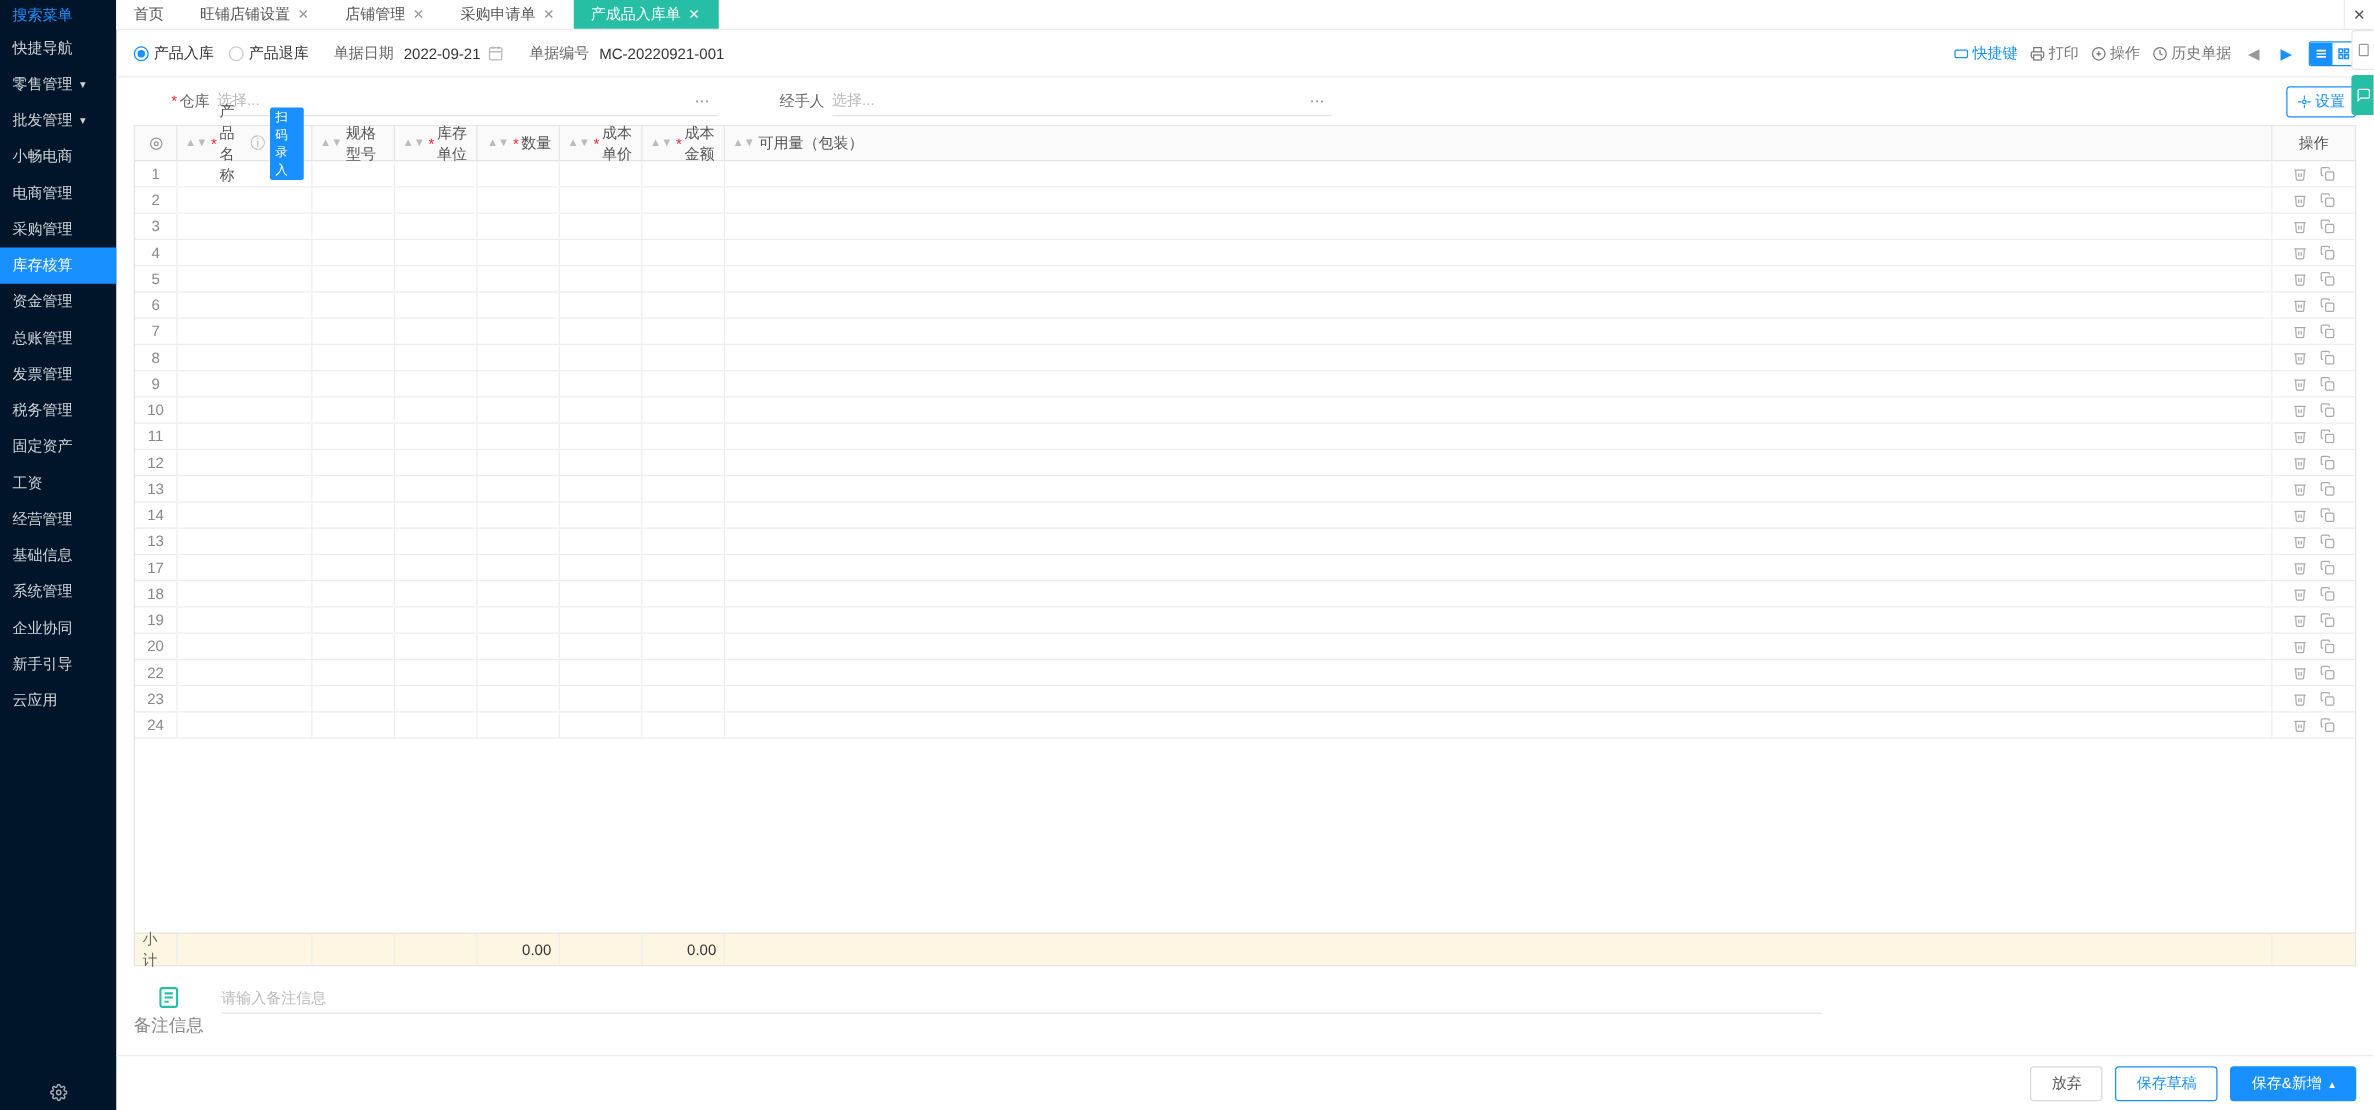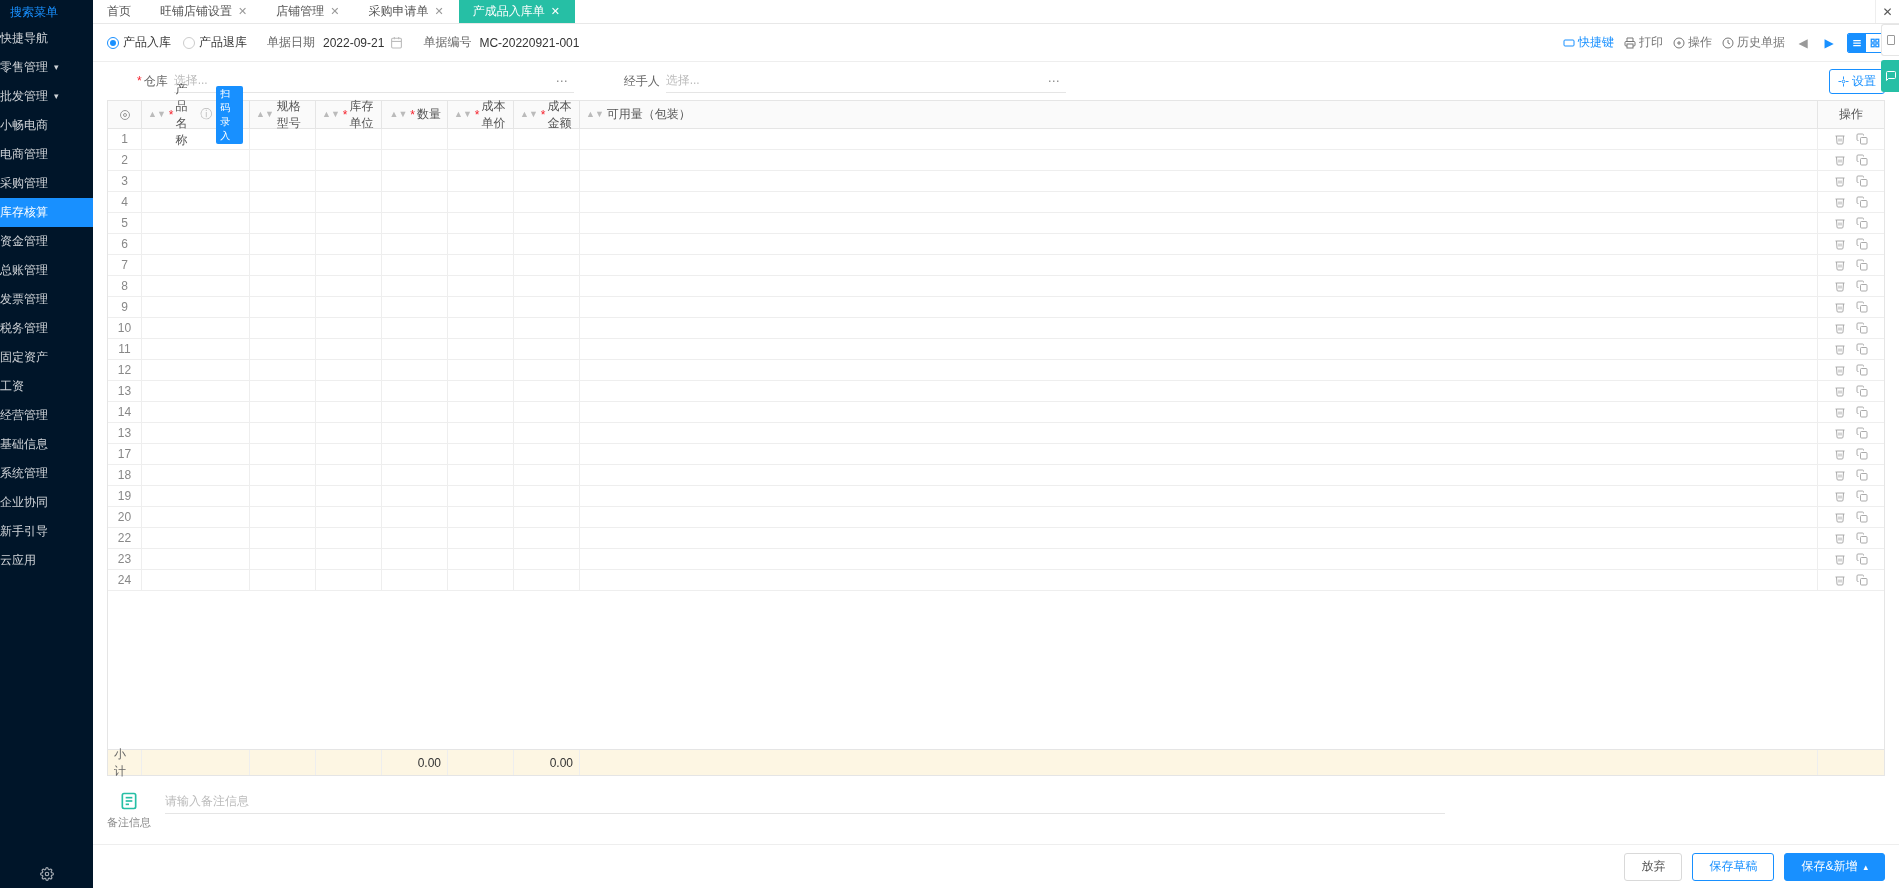--- a/index.html
+++ b/index.html
@@ -2,21 +2,21 @@
 <html><head>
 <meta charset="utf-8">
 <style>
 * { margin: 0; padding: 0; box-sizing: border-box; }
 body { font-family: "Microsoft YaHei", Arial, sans-serif; font-size: 12px; color: #333; background: #fff; overflow: hidden; }
 .app { display: flex; height: 100vh; width: 100vw; }
 
 
 .sidebar { width: 93px; background: #001529; color: #a6adb4; display: flex; flex-direction: column; flex-shrink: 0; }
 .sidebar-search { height: 24px; line-height: 24px; padding-left: 10px; color: #1890ff; font-size: 12px; }
-.sidebar-item { height: 29px; line-height: 29px; cursor: pointer; color: #d0d4d8; font-size: 12px; display: flex; align-items: flex-end; }
+.sidebar-item { height: 29px; line-height: 29px; padding-left: 10px; cursor: pointer; color: #d0d4d8; font-size: 12px; display: flex; align-items: flex-end; }
 .sidebar-item.active { background: #1890ff; color: #fff; }
 .sidebar-item .caret { margin-left: 6px; font-size: 9px; }
 .sidebar-spacer { flex: 1; }
 .sidebar-footer { height: 28px; display: flex; align-items: center; justify-content: center; color: #a6adb4; cursor: pointer; }
 
 
 .main { flex: 1; display: flex; flex-direction: column; min-width: 0; position: relative; }
 
 
 .tabbar { height: 24px; display: flex; align-items: stretch; border-bottom: 1px solid #e8e8e8; background: #fff; }
@@ -81,21 +81,21 @@
 .gc.col-ops span { cursor: pointer; }
 .grid-foot { display: flex; background: #fdf6e3; border-top: 1px solid #e5e5e5; height: 26px; justify-content: flex-end; }
 .gf { border-right: 1px solid #eee; display: flex; align-items: center; padding: 0 6px; font-size: 12px; }
 .gf.col-idx { justify-content: center; color: #666; }
 .gf.col-qty, .gf.col-amt { justify-content: flex-end; color: #333; }
 
 
 .remark { display: flex; padding: 14px; gap: 14px; align-items: flex-start; }
 .remark-icon { display: flex; flex-direction: column; align-items: center; gap: 3px; color: #26bfa5; }
 .remark-icon svg { width: 20px; height: 22px; }
-.remark-icon .rt { color: #888; font-size: 11px; }
+.remark-icon .rt { color: #888; font-size: 14px; }
 .remark-input { flex: 1; max-width: 1280px; border-bottom: 1px solid #e5e5e5; color: #bbb; height: 24px; display: flex; align-items: center; }
 .footer { height: 44px; display: flex; align-items: center; justify-content: flex-end; padding: 0 14px; gap: 10px; border-top: 1px solid #eee; }
 .btn { height: 28px; padding: 0 16px; border-radius: 3px; display: flex; align-items: center; cursor: pointer; font-size: 12px; }
 .btn-default { background: #fff; border: 1px solid #d9d9d9; color: #555; }
 .btn-outline { background: #fff; border: 1px solid #1890ff; color: #1890ff; }
 .btn-primary { background: #1890ff; border: 1px solid #1890ff; color: #fff; }
 .btn-primary .caret-up { margin-left: 6px; font-size: 9px; }
 
 
 .right-rail { position: absolute; right: 0; top: 24px; width: 18px; display: flex; flex-direction: column; gap: 4px; }

